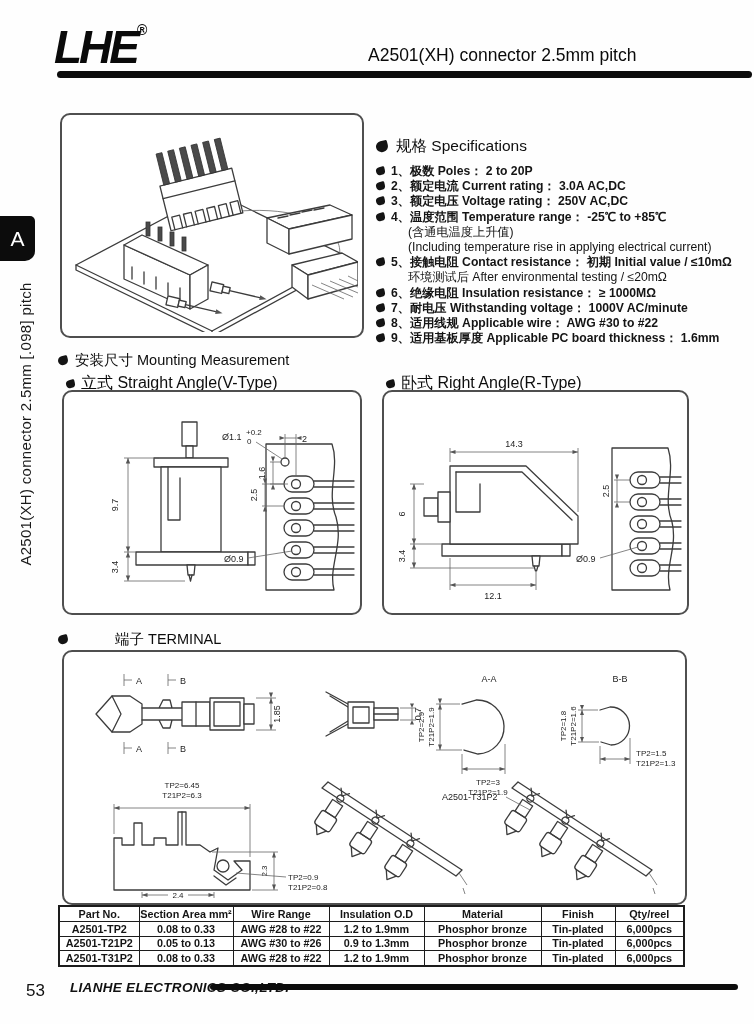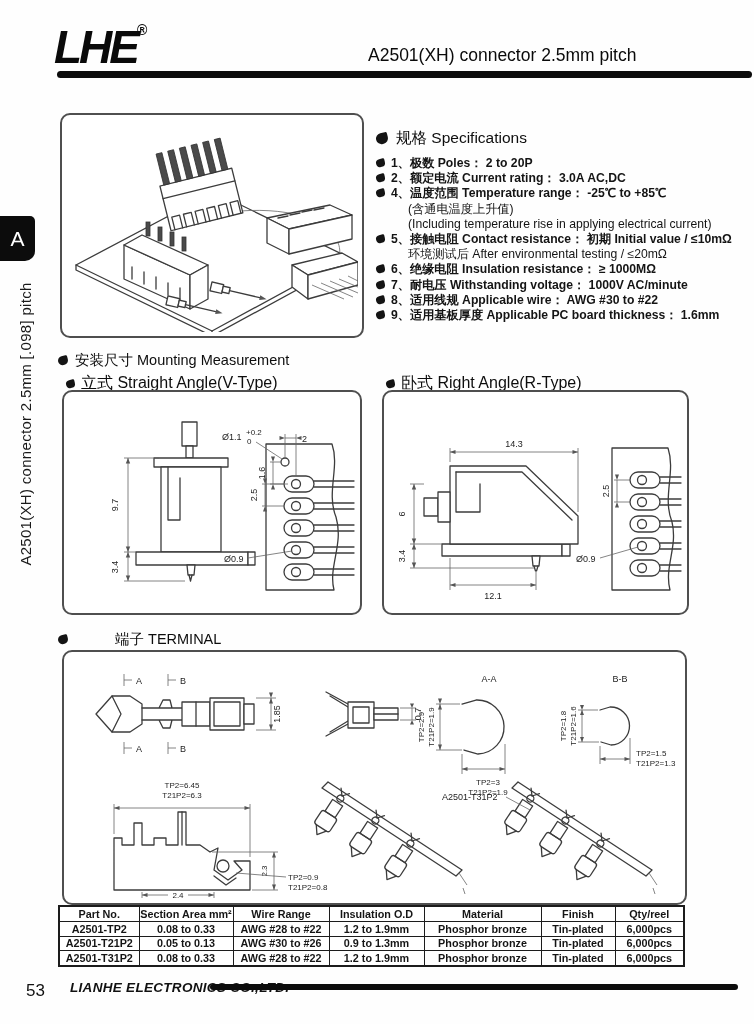--- a/index.html
+++ b/index.html
@@ -21,21 +21,21 @@
   
   .round-box{border:2px solid #4f4f4f;border-radius:10px;background:#fff;}
   
   .sec-head{display:flex;align-items:center;color:#0d0d0d;}
   .bullet{display:inline-block;background:#141414;border-radius:6px 2px 6px 6px;
           transform:rotate(-14deg);flex:0 0 auto;}
   .b-lg{width:12px;height:11px;margin-right:8px;}
   .b-md{width:10px;height:9px;margin-right:7px;}
   .b-sm{width:9px;height:8px;margin-right:6px;}
   
-  .specs{left:376px;top:128px;width:372px;}
+  .specs{left:376px;top:136px;width:372px;}
   .specs .head{font-size:15.5px;margin-bottom:7px;}
   .spec-item{display:flex;align-items:flex-start;font-size:12.2px;line-height:14.2px;
              margin-bottom:1px;color:#141414;font-weight:bold;}
   .spec-item .bullet{margin-top:3px;}
   .spec-sub{font-size:12.2px;line-height:14.2px;margin-left:32px;margin-bottom:1px;color:#141414;}
   .sub-head{left:58px;font-size:14.5px;}
   .type-label{font-size:16px;}
   
   .parts-table{position:absolute;left:58px;top:905px;width:625px;border-collapse:collapse;
                font-size:10.8px;table-layout:fixed;background:#fff;}
@@ -125,20 +125,24 @@
     <span class="bullet b-lg"></span>
     <span>规格 Specifications</span>
   </div>
   <div class="spec-item">
       <span class="bullet b-sm"></span>
       <span>1、极数 Poles： 2 to 20P</span>
     </div>
   <div class="spec-item">
       <span class="bullet b-sm"></span>
       <span>2、额定电流 Current rating： 3.0A  AC,DC</span>
+    </div>
+  <div class="spec-item">
+      <span class="bullet b-sm"></span>
+      <span>3、额定电压 Voltage rating： 250V  AC,DC</span>
     </div>
   <div class="spec-item">
       <span class="bullet b-sm"></span>
       <span>4、温度范围 Temperature range： -25℃ to +85℃</span>
     </div>
   <div class="spec-sub">(含通电温度上升值)</div>
   <div class="spec-sub">(Including temperature rise in applying electrical current)</div>
   <div class="spec-item">
       <span class="bullet b-sm"></span>
       <span>5、接触电阻 Contact resistance： 初期 Initial value / ≤10mΩ</span>

